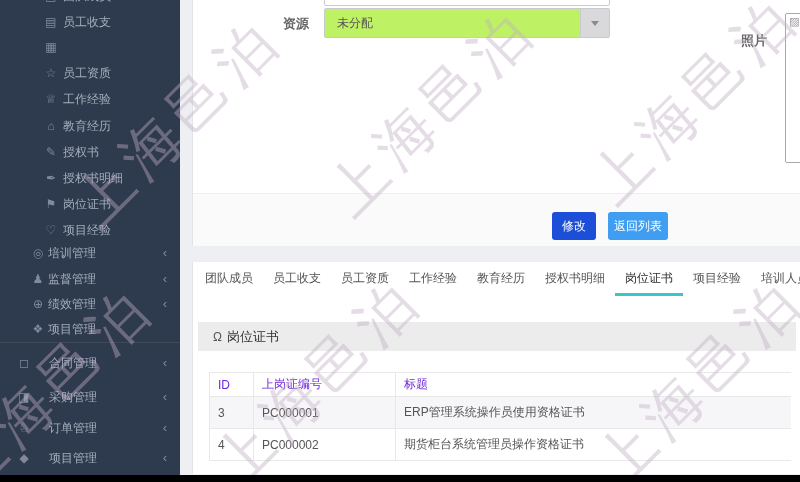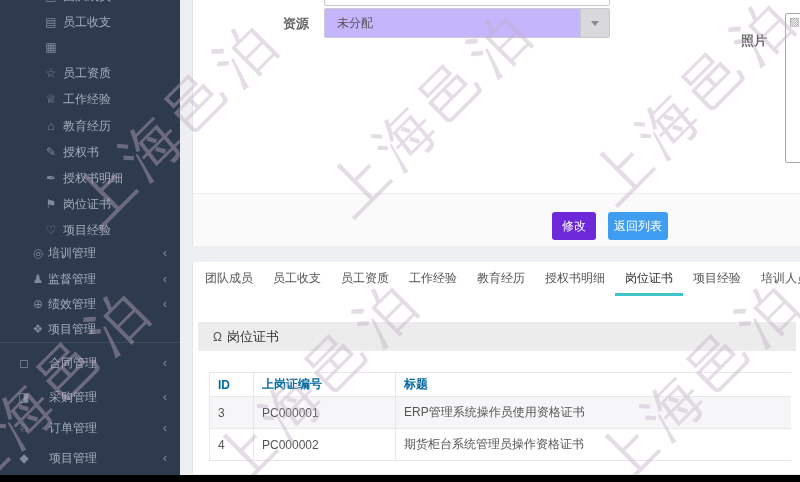--- a/index.html
+++ b/index.html
@@ -34,55 +34,55 @@
   .card1 { top:0; height:246px; }
   .card2 { top:262px; height:212px; }
 
   
   .input-partial { position:absolute; left:131px; top:-22px; width:286px; height:28px;
                    background:#fff; border:1px solid #c9c9d0; border-radius:2px; }
   .fld-label { position:absolute; color:#666; font-size:13px;font-weight:bold; }
   .lbl-resource { left:54px; top:15px; width:62px; text-align:right; }
   .lbl-photo    { left:548px; top:32px; }
   .select { position:absolute; left:131px; top:8px; width:286px; height:30px;
-            background:#c4b5fd; border:1px solid #c9c9d0; border-radius:2px; }
+            background:#bef264; border:1px solid #c9c9d0; border-radius:2px; }
   .select .sel-val { position:absolute; left:12px; top:0; line-height:28px; color:#555; font-size:12px; }
   .sel-btn { position:absolute; right:0; top:0; width:29px; height:100%;
              background:#d9d9dc; border-left:1px solid #c9c9d0; cursor:pointer; }
   .sel-caret { position:absolute; left:10px; top:12px; width:0; height:0;
                border-left:4px solid transparent; border-right:4px solid transparent;
                border-top:5px solid #8a8a92; }
   .photo-box { position:absolute; left:592px; top:13px; width:74px; height:150px;
                background:#fff; border:1px solid #a8a8ad; border-radius:2px; }
   .photo-box .ph-ic { position:absolute; left:3px; top:1px; color:#999; font-size:11px; }
 
   .form-footer { position:absolute; left:0; top:193px; width:608px; height:53px;
                  background:#fafafa; border-top:1px solid #efefef; }
   .btn { position:absolute; top:18px; height:28px; border:none; border-radius:3px;
          color:#fff; font-size:12px; text-align:center; line-height:28px; cursor:pointer;
          font-family:inherit; }
-  .btn-modify { left:359px; width:44px; background:#6d28d9; }
+  .btn-modify { left:359px; width:44px; background:#1d4ed8; }
   .btn-back   { left:415px; width:60px; background:#3f9ef2; }
 
   
   .tabs { position:absolute; left:0; top:0; width:608px; height:34px; display:flex; padding-left:2px; }
   .tab { padding:0 10px; line-height:32px; height:34px; font-size:12px; color:#555;
          cursor:pointer; white-space:nowrap; }
   .tab.active { color:#2b2b2b; border-bottom:3px solid #3fc4ca; }
 
   
   .section-bar { position:absolute; left:5px; top:60px; width:598px; height:29px;
                  background:#ececec; line-height:29px; padding-left:15px; color:#333; font-size:13px; }
   .section-bar .sec-ic { color:#555; font-size:12px; margin-right:5px; }
 
   
   .tbl { position:absolute; left:16px; top:110px; border-collapse:collapse; }
   .tbl th, .tbl td { border:1px solid #e8e8e8; font-size:12px; text-align:left;
                      padding:0 8px; color:#555; white-space:nowrap; overflow:hidden; }
-  .tbl th { height:24px; font-weight:bold; color:#0369a1; background:#fff; }
+  .tbl th { height:24px; font-weight:normal; color:#6d28d9; background:#fff; }
   .tbl td { height:32px; }
   .tbl tbody tr:nth-child(odd) td { background:#f6f6f8; }
   .tbl th:last-child, .tbl td:last-child { border-right:none; }
   .c1{ width:44px; } .c2{ width:142px; } .c3{ width:395px; }
 
   
   .wm { position:absolute; left:0; top:0; width:800px; height:482px; pointer-events:none; z-index:50; }
   .wm span { position:absolute; font-size:58px; letter-spacing:8px; white-space:nowrap;
              color:rgba(192,175,195,0.42); transform:translate(-50%,-50%) rotate(-45deg); }
 

